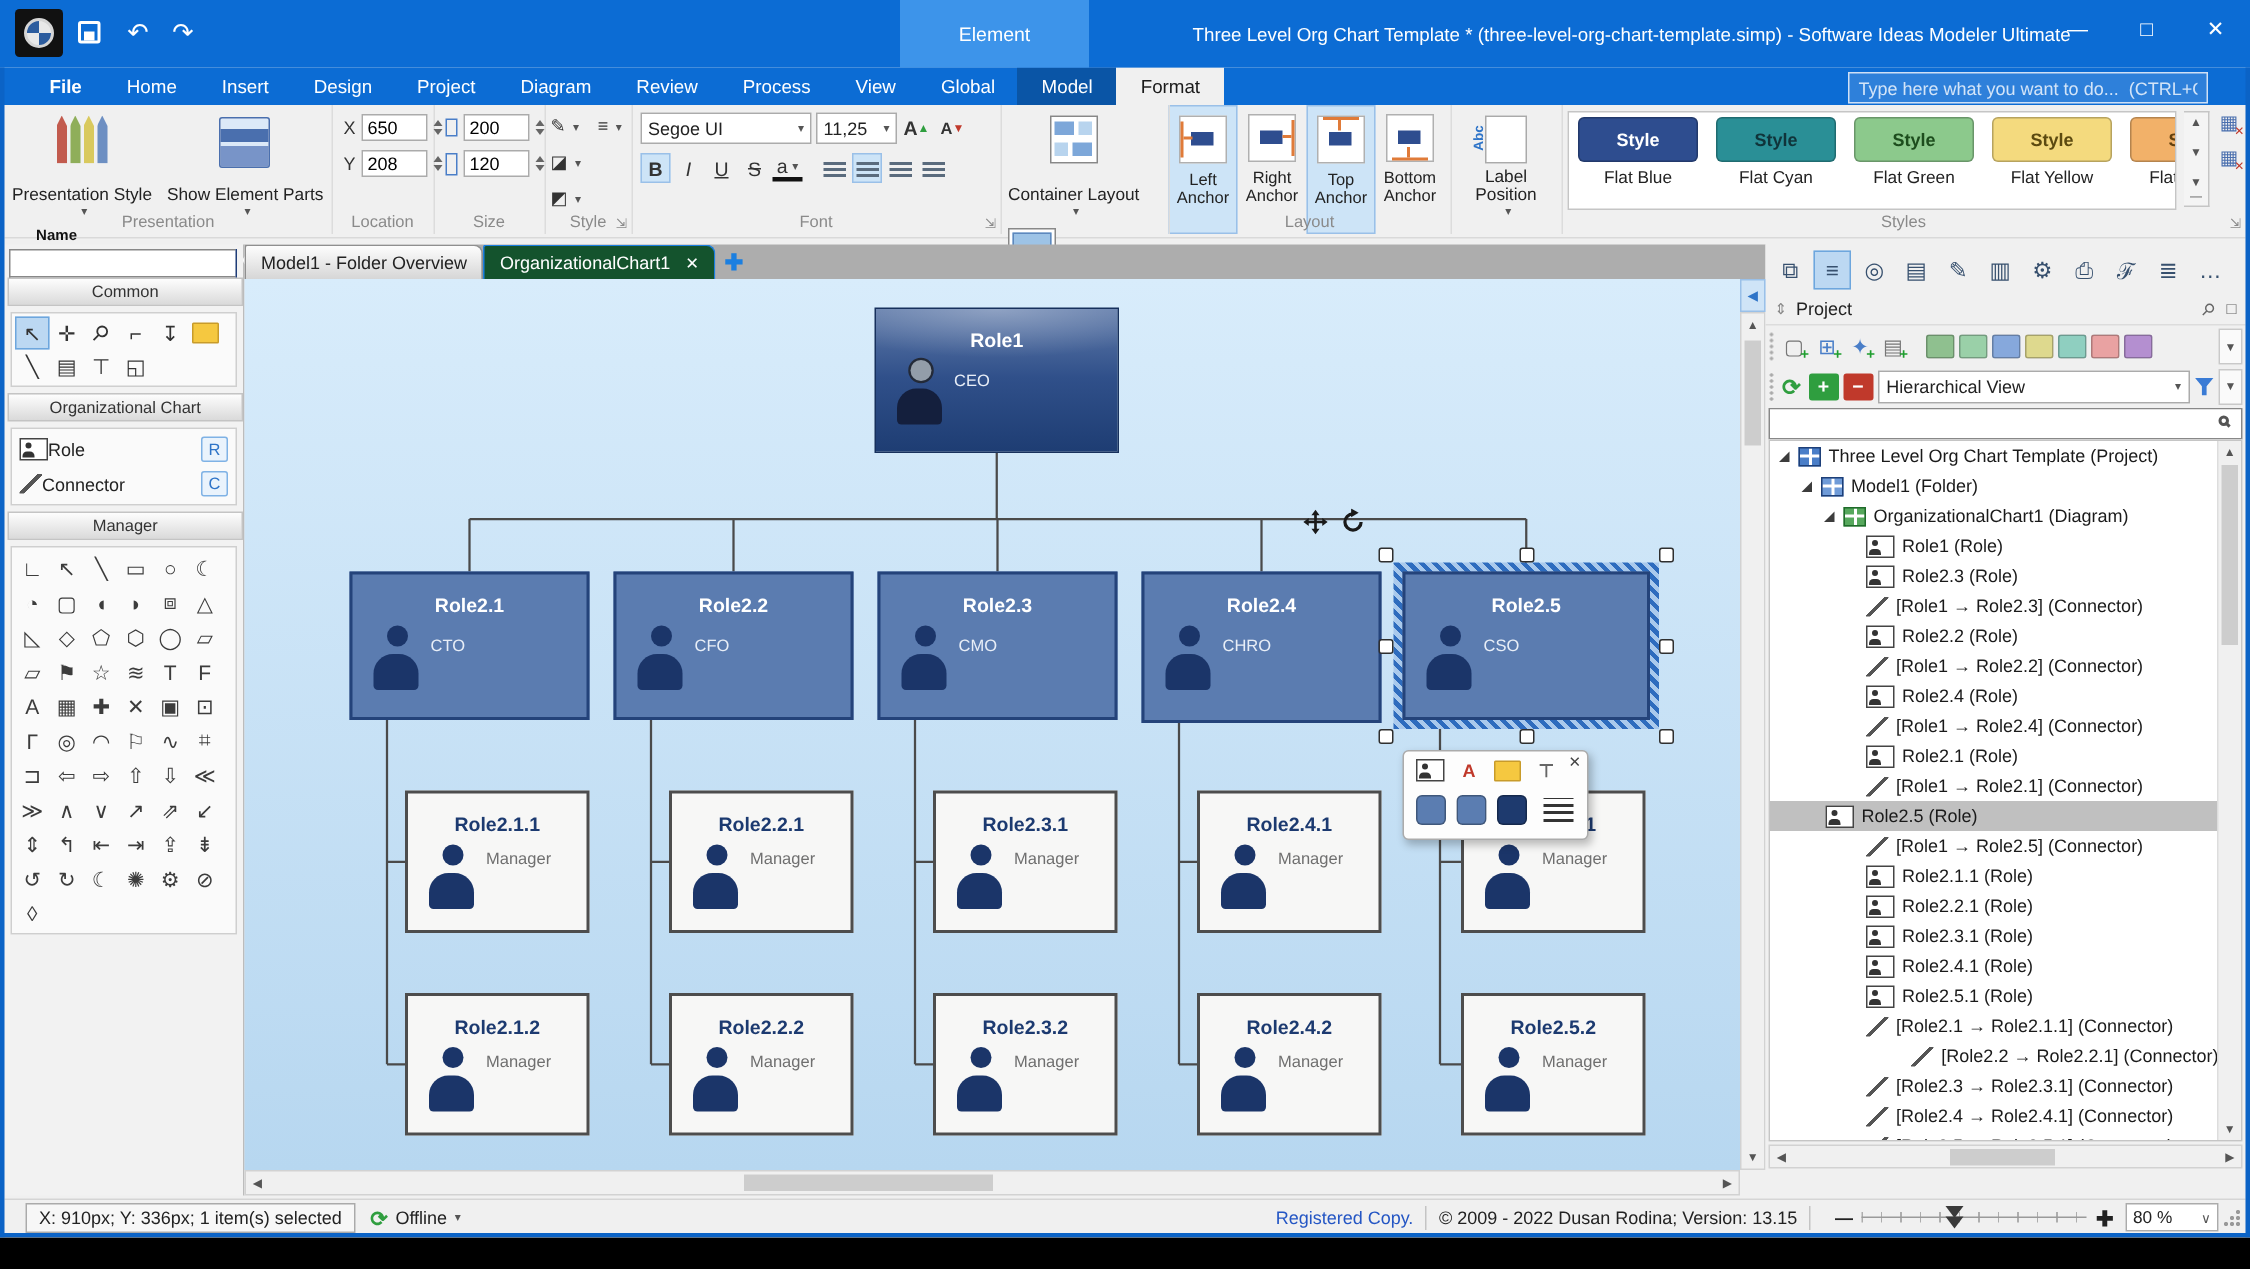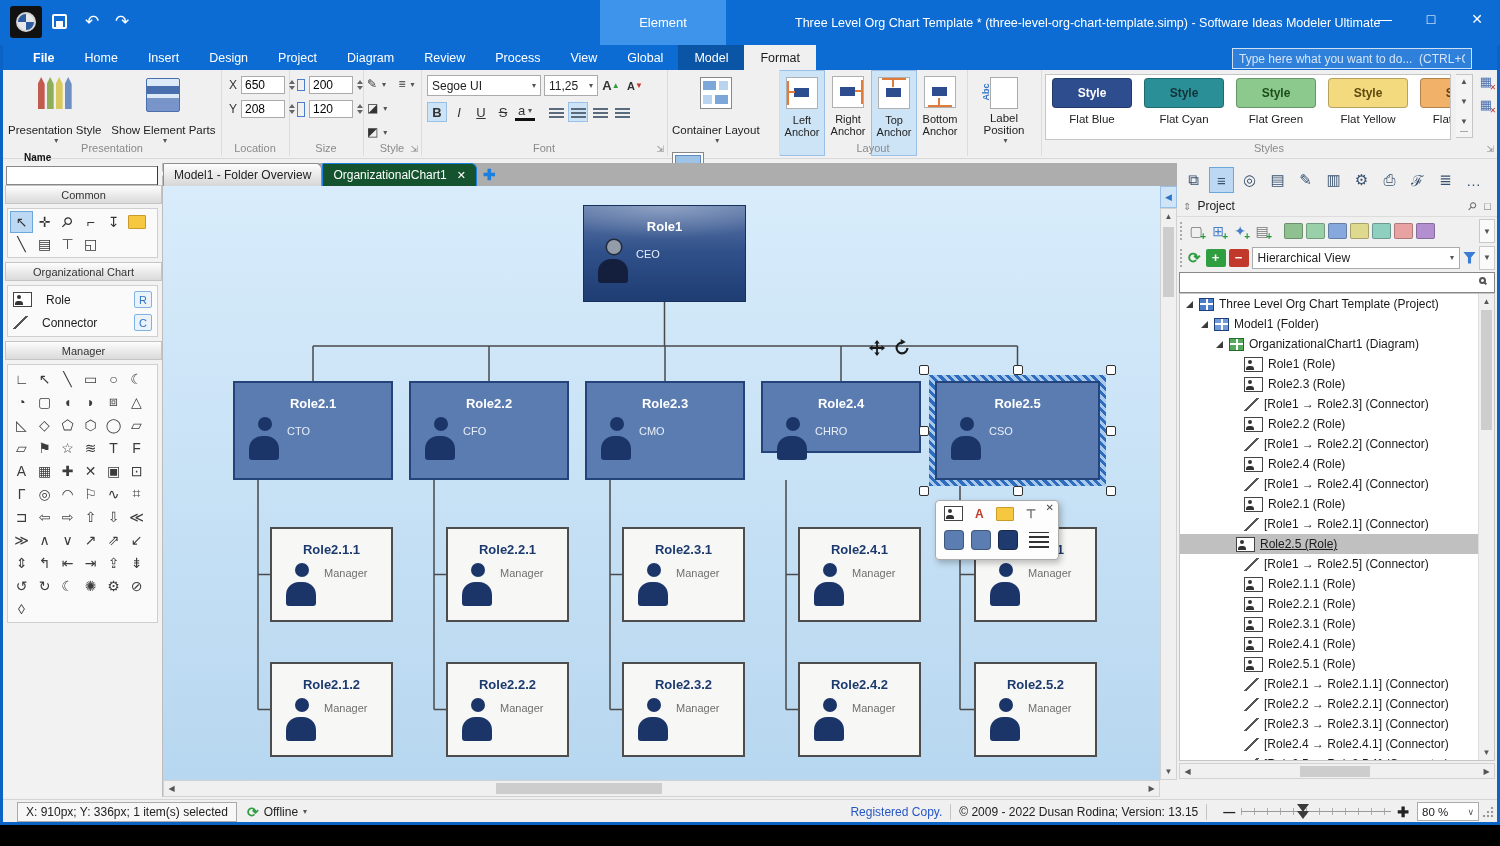--- a/index.html
+++ b/index.html
@@ -101,21 +101,21 @@
   .tb-head{height:17px;background:linear-gradient(#fdfdfd,#dadada);border:1px solid #c4c4c4;display:flex;align-items:center;justify-content:center;
     font-size:11px;color:#333;margin:4px 0 0 2px}
   .tb-panel{border:1px solid #cfcfcf;background:#fafafa;margin:4px 4px 0 4px;padding:2px}
   #common-grid{display:flex;flex-wrap:wrap}
   .tool{width:23px;height:22px;display:flex;align-items:center;justify-content:center}
   .tool.active{background:#bcd8f2;border:1px solid #6da6dd;box-sizing:border-box}
   .tglyph{font-size:14px;color:#333}
   .rot45{display:inline-block;transform:rotate(45deg)}
   .note-swatch{width:16px;height:12px;background:#f5c840;border:1px solid #c89b2a;border-radius:1px}
   .pal-row{display:flex;align-items:center;height:23px;padding:0 3px}
-  .pal-label{font-size:12px;color:#222;margin-left:14px}
+  .pal-label{font-size:12px;color:#222;margin-left:0}
   .pal-badge{margin-left:auto;width:16px;height:15px;border:1px solid #7fb2e5;background:#eaf3fc;color:#2e74c8;
     font-size:11px;display:flex;align-items:center;justify-content:center;border-radius:2px}
   .role-ic{position:relative;width:17px;height:13px;border:1px solid #444;background:#fff;flex:none}
   .role-ic::before{content:"";position:absolute;left:3px;top:2px;width:4px;height:4px;border-radius:50%;background:#333}
   .role-ic::after{content:"";position:absolute;left:1px;bottom:1px;width:8px;height:4px;border-radius:3px 3px 0 0;background:#333}
   .conn-ic{width:15px;height:13px;flex:none;background:linear-gradient(135deg,transparent 44%,#555 44% 56%,transparent 56%)}
   #draw-grid{display:flex;flex-wrap:wrap}
   .dcell{width:23px;height:23px;display:flex;align-items:center;justify-content:center;font-size:14px;color:#3c3c3c}
   
   #tabbar{position:absolute;left:163px;top:163px;width:1014px;height:23px;background:#adadad;display:flex;align-items:flex-end}
@@ -652,21 +652,21 @@
           <span class="person p-secondary"></span>
         </div>
       </div>
       <div class="nwrap" style="left: 422px; top: 195px; width: 160px; height: 99px;">
         <div class="node secondary">
           <div class="ntitle">Role2.3</div>
           <div class="nsub">CMO</div>
           <span class="person p-secondary"></span>
         </div>
       </div>
-      <div class="nwrap" style="left: 598px; top: 195px; width: 160px; height: 72px;">
+      <div class="nwrap" style="left: 598px; top: 195px; width: 160px; height: 101px;">
         <div class="node secondary">
           <div class="ntitle">Role2.4</div>
           <div class="nsub">CHRO</div>
           <span class="person p-secondary"></span>
         </div>
       </div>
       <div class="nwrap sel" style="left: 772px; top: 195px; width: 165px; height: 99px;">
         <div class="node secondary">
           <div class="ntitle">Role2.5</div>
           <div class="nsub">CSO</div>
@@ -891,21 +891,21 @@
           <div class="trow" style="padding-left: 51px;">
             <span class="exp-sp"></span>
             <span class="tic ic-role"></span>
             <span class="tlabel">Role2.1 (Role)</span>
           </div>
           <div class="trow" style="padding-left: 51px;">
             <span class="exp-sp"></span>
             <span class="tic ic-connector"></span>
             <span class="tlabel">[Role1 → Role2.1] (Connector)</span>
           </div>
-          <div class="trow tsel" style="padding-left: 43px; text-decoration: underline;">
+          <div class="trow tsel" style="padding-left: 24px;">
             <span class="exp-sp"></span>
             <span class="tic ic-role"></span>
             <span class="tlabel">Role2.5 (Role)</span>
           </div>
           <div class="trow" style="padding-left: 51px;">
             <span class="exp-sp"></span>
             <span class="tic ic-connector"></span>
             <span class="tlabel">[Role1 → Role2.5] (Connector)</span>
           </div>
           <div class="trow" style="padding-left: 51px;">
@@ -931,21 +931,21 @@
           <div class="trow" style="padding-left: 51px;">
             <span class="exp-sp"></span>
             <span class="tic ic-role"></span>
             <span class="tlabel">Role2.5.1 (Role)</span>
           </div>
           <div class="trow" style="padding-left: 51px;">
             <span class="exp-sp"></span>
             <span class="tic ic-connector"></span>
             <span class="tlabel">[Role2.1 → Role2.1.1] (Connector)</span>
           </div>
-          <div class="trow" style="padding-left: 51px;">
+          <div class="trow" style="padding-left: 51px; justify-content: flex-end;">
             <span class="exp-sp"></span>
             <span class="tic ic-connector"></span>
             <span class="tlabel">[Role2.2 → Role2.2.1] (Connector)</span>
           </div>
           <div class="trow" style="padding-left: 51px;">
             <span class="exp-sp"></span>
             <span class="tic ic-connector"></span>
             <span class="tlabel">[Role2.3 → Role2.3.1] (Connector)</span>
           </div>
           <div class="trow" style="padding-left: 51px;">

